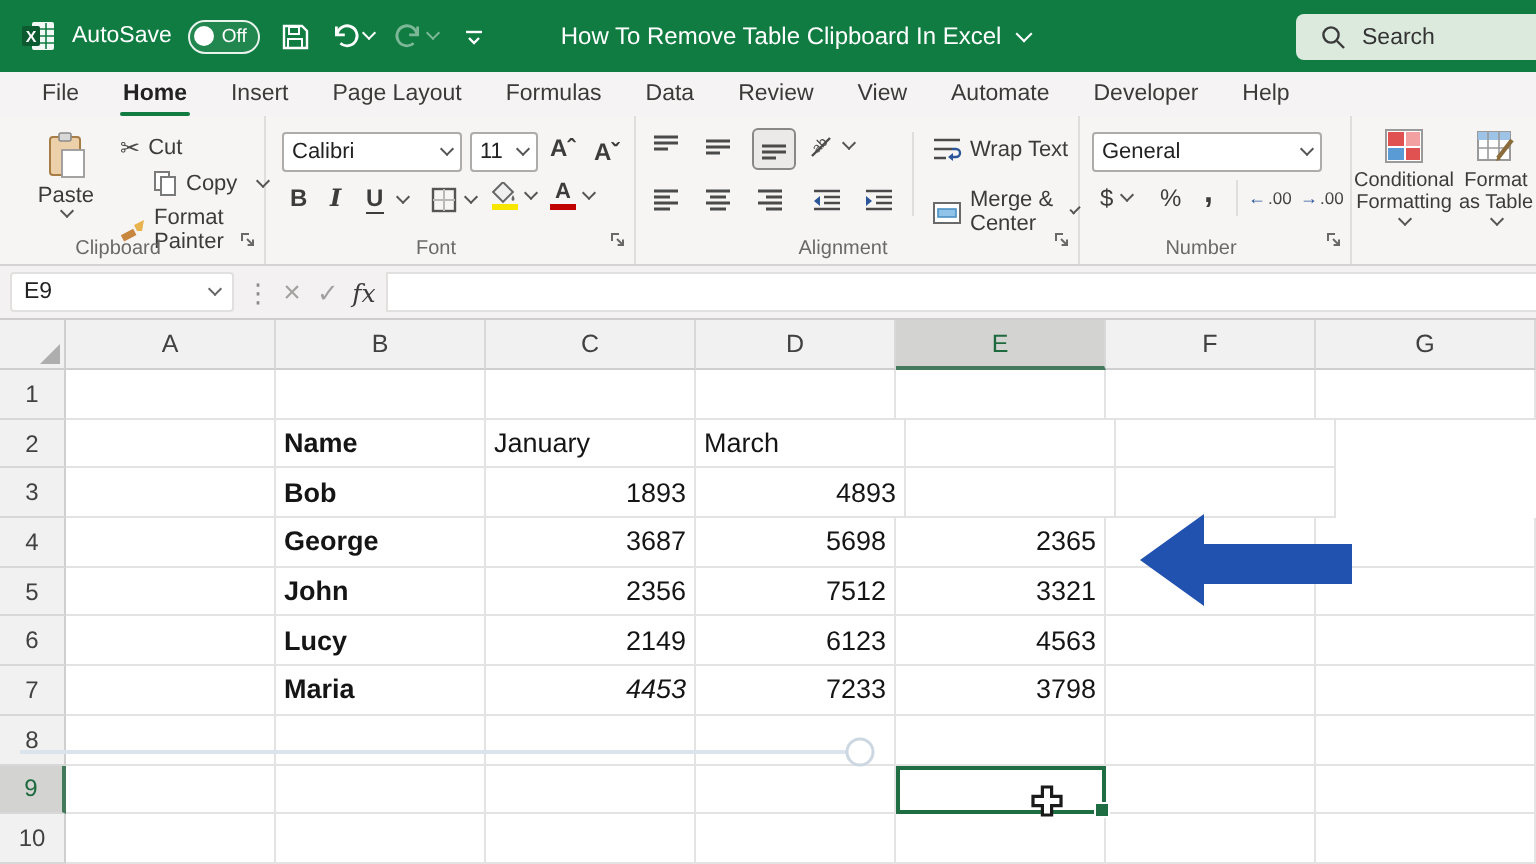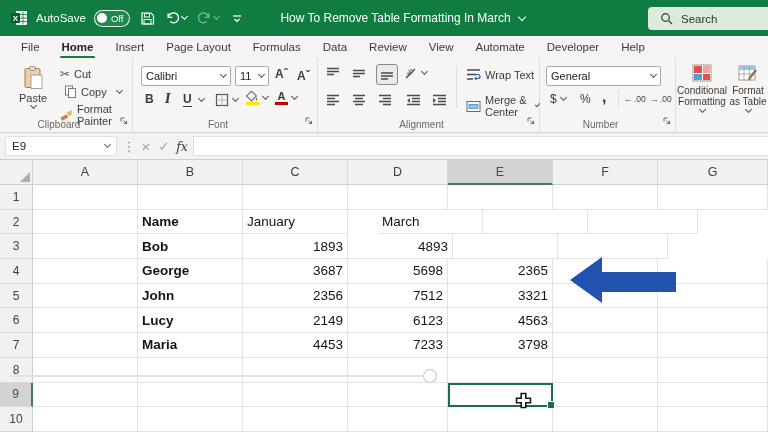--- a/index.html
+++ b/index.html
@@ -128,21 +128,21 @@
         <span class="chev sm" style="color:#fff;margin-left:2px;"></span>
       </span>
       <span class="qat-btn">
         <svg width="12" height="12" viewBox="0 0 12 12">
           <path d="M2 4 h8" stroke="#fff" stroke-width="1.2"></path>
           <path d="M3.5 7 l2.5 2.5 L8.5 7" stroke="#fff" stroke-width="1.2" fill="none"></path>
         </svg>
       </span>
     </div>
     <div class="tb-title">
-      <span>How To Remove Table Formatting In March</span>
+      <span>How To Remove Table Clipboard In Excel</span>
       <span class="chev" style="color:#fff;"></span>
     </div>
     <div class="tb-search">
       <span style="display:flex;">
         <svg width="13" height="13" viewBox="0 0 13 13">
           <circle cx="5.5" cy="5.5" r="3.8" fill="none" stroke="#3a3a3a" stroke-width="1.2"></circle>
           <line x1="8.5" y1="8.5" x2="12" y2="12" stroke="#3a3a3a" stroke-width="1.2"></line>
         </svg>
       </span>
       <span>Search</span>
@@ -176,21 +176,21 @@
         </span>
         <span style="display:flex;align-items:center;gap:3px;">
           <span>Paste</span>
         </span>
         <span class="chev sm" style="color:#555;"></span>
       </div>
       <div class="hbtn" style="left:60px;top:9px;">
         <span style="font-size:12px;color:#4a4a4a;">✂</span>
         <span>Cut</span>
       </div>
-      <div class="hbtn" style="left:64px;top:27px;">
+      <div class="hbtn" style="left:76px;top:27px;">
         <span style="display:flex;">
           <svg width="13" height="13" viewBox="0 0 13 13">
             <rect x="1.5" y="1" width="7" height="9" fill="#fff" stroke="#7a7a7a" stroke-width="1"></rect>
             <rect x="4.5" y="3.5" width="7" height="9" fill="#fff" stroke="#7a7a7a" stroke-width="1"></rect>
           </svg>
         </span>
         <span>Copy</span>
         <span class="chev sm" style="color:#555;margin-left:6px;"></span>
       </div>
       <div class="hbtn" style="left:60px;top:45px;">
@@ -450,21 +450,21 @@
           <div class="cell" style="width: 100px;"></div>
           <div class="cell" style="width: 105px;"></div>
           <div class="cell" style="width: 105px;"></div>
           <div class="cell" style="width: 110px;"></div>
         </div>
         <div class="grid-row" style="height: 24.7px;">
           <div class="rowh">2</div>
           <div class="cell" style="width: 105px;"></div>
           <div class="cell bold" style="width: 105px;">Name</div>
           <div class="cell" style="width: 105px;">January</div>
-          <div class="cell" style="width: 105px; margin-left: 30px;">March</div>
+          <div class="cell" style="width: 105px;">March</div>
           <div class="cell" style="width: 105px;"></div>
           <div class="cell" style="width: 110px;"></div>
         </div>
         <div class="grid-row" style="height: 24.7px;">
           <div class="rowh">3</div>
           <div class="cell" style="width: 105px;"></div>
           <div class="cell bold" style="width: 105px;">Bob</div>
           <div class="cell num" style="width: 105px;">1893</div>
           <div class="cell num" style="width: 105px;">4893</div>
           <div class="cell" style="width: 105px;"></div>
@@ -497,21 +497,21 @@
           <div class="cell num" style="width: 105px;">2149</div>
           <div class="cell num" style="width: 100px;">6123</div>
           <div class="cell num" style="width: 105px;">4563</div>
           <div class="cell" style="width: 105px;"></div>
           <div class="cell" style="width: 110px;"></div>
         </div>
         <div class="grid-row" style="height: 24.7px;">
           <div class="rowh">7</div>
           <div class="cell" style="width: 105px;"></div>
           <div class="cell bold" style="width: 105px;">Maria</div>
-          <div class="cell num" style="width: 105px;">4453</div>
+          <div class="cell num" style="width: 105px; font-style: italic;">4453</div>
           <div class="cell num" style="width: 100px;">7233</div>
           <div class="cell num" style="width: 105px;">3798</div>
           <div class="cell" style="width: 105px;"></div>
           <div class="cell" style="width: 110px;"></div>
         </div>
         <div class="grid-row" style="height: 24.7px;">
           <div class="rowh">8</div>
           <div class="cell" style="width: 105px;"></div>
           <div class="cell" style="width: 105px;"></div>
           <div class="cell" style="width: 105px;"></div>

